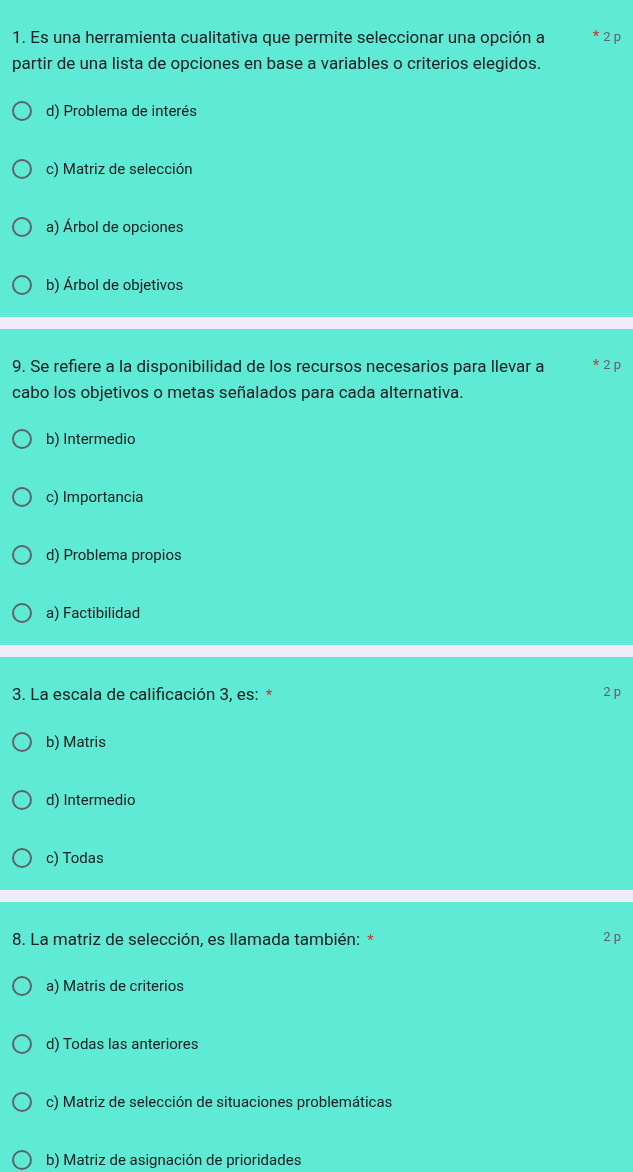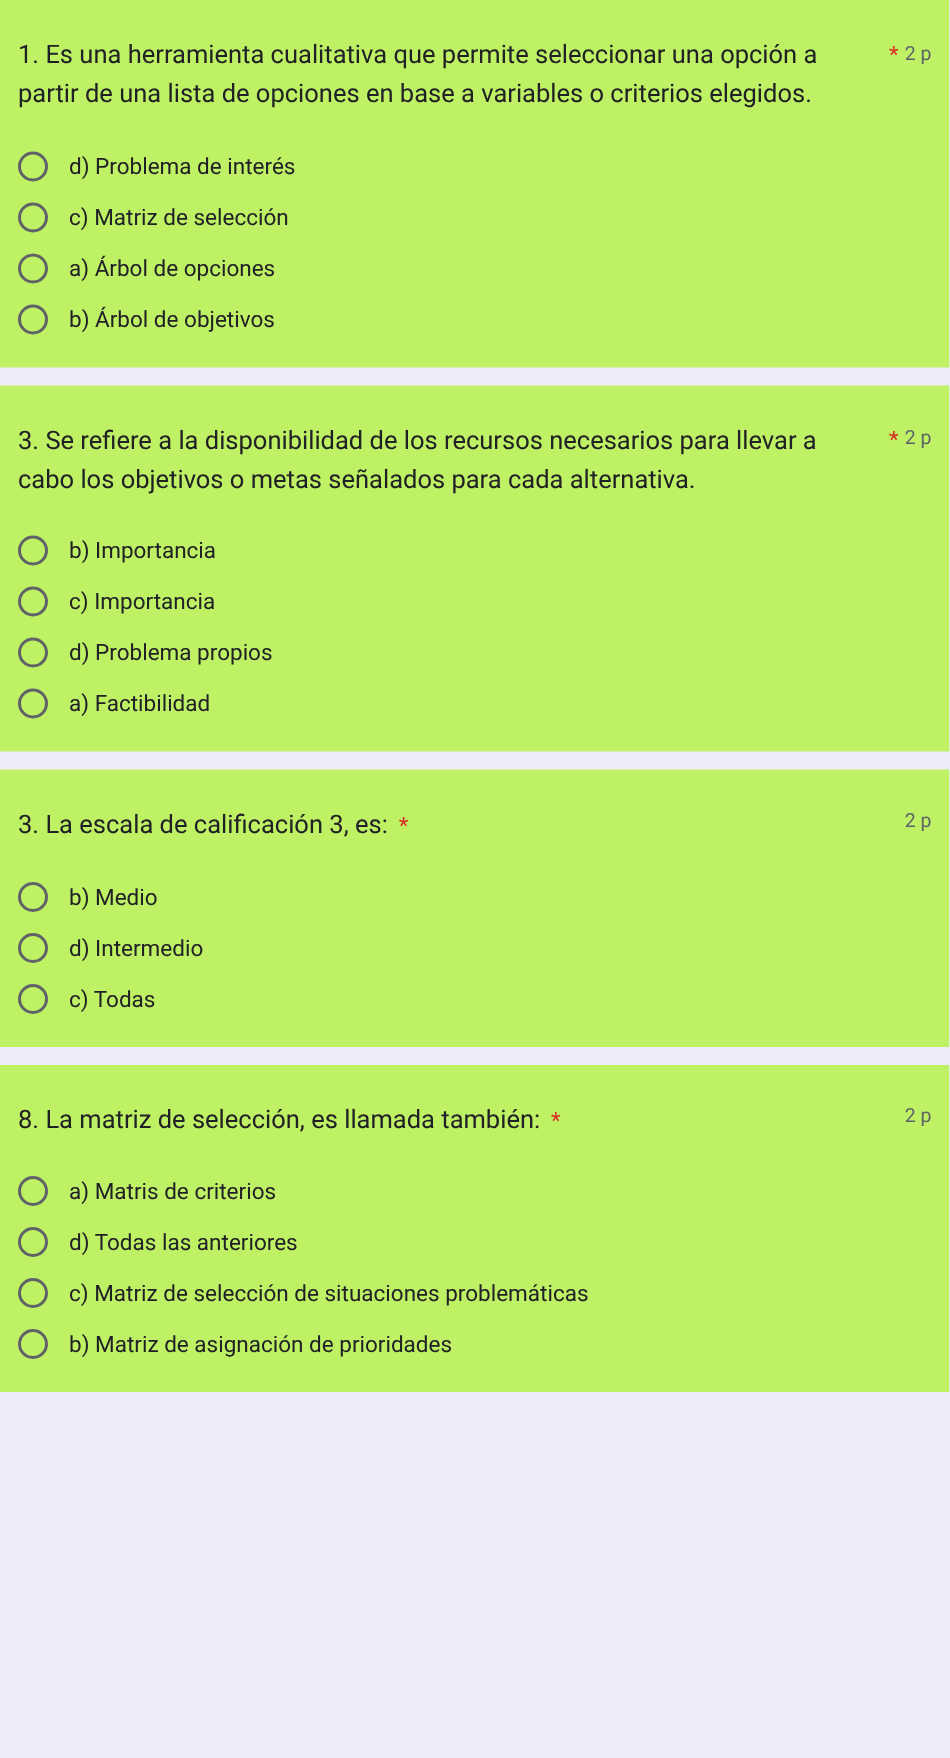--- a/index.html
+++ b/index.html
@@ -4,21 +4,21 @@
 <style>
   * { box-sizing: border-box; margin: 0; padding: 0; }
   body {
     font-family: Roboto, Arial, sans-serif;
     background: #f0ebf8;
     width: 633px;
     color: #202124;
     font-size: 15px;
   }
   .question-card {
-    background: #bef264;
+    background: #5eead4;
     padding: 24px 12px 22px 12px;
     margin-bottom: 12px;
     border-radius: 0;
   }
   .question-header {
     display: flex;
     align-items: flex-start;
     gap: 12px;
     margin-bottom: 24px;
   }
@@ -40,21 +40,21 @@
     white-space: nowrap;
     padding-top: 3px;
     display: flex;
     align-items: center;
     gap: 4px;
   }
   .points .required-asterisk { padding: 0; }
   .options {
     display: flex;
     flex-direction: column;
-    gap: 14px;
+    gap: 38px;
   }
   .option-row {
     display: flex;
     align-items: center;
     gap: 14px;
     cursor: pointer;
   }
   .radio {
     width: 20px;
     height: 20px;
@@ -93,30 +93,30 @@
           <span class="option-label">a) Árbol de opciones</span>
         </div>
         <div class="option-row">
           <span class="radio"></span>
           <span class="option-label">b) Árbol de objetivos</span>
         </div>
       </div>
     </div>
     <div class="question-card">
       <div class="question-header">
-        <div class="question-text">3. Se  refiere a la disponibilidad  de los recursos necesarios para llevar a cabo los objetivos o metas señalados para cada alternativa.</div>
+        <div class="question-text">9. Se  refiere a la disponibilidad  de los recursos necesarios para llevar a cabo los objetivos o metas señalados para cada alternativa.</div>
         <div class="points">
           <span class="required-asterisk">*</span>
           <span>2 p</span>
         </div>
       </div>
       <div class="options">
         <div class="option-row">
           <span class="radio"></span>
-          <span class="option-label">b) Importancia</span>
+          <span class="option-label">b) Intermedio</span>
         </div>
         <div class="option-row">
           <span class="radio"></span>
           <span class="option-label">c) Importancia</span>
         </div>
         <div class="option-row">
           <span class="radio"></span>
           <span class="option-label">d) Problema propios</span>
         </div>
         <div class="option-row">
@@ -128,21 +128,21 @@
     <div class="question-card">
       <div class="question-header">
         <div class="question-text"><span>3. La escala de calificación 3, es: </span><span class="required-asterisk">*</span></div>
         <div class="points">
           <span>2 p</span>
         </div>
       </div>
       <div class="options">
         <div class="option-row">
           <span class="radio"></span>
-          <span class="option-label">b) Medio</span>
+          <span class="option-label">b) Matris</span>
         </div>
         <div class="option-row">
           <span class="radio"></span>
           <span class="option-label">d) Intermedio</span>
         </div>
         <div class="option-row">
           <span class="radio"></span>
           <span class="option-label">c) Todas</span>
         </div>
       </div>

